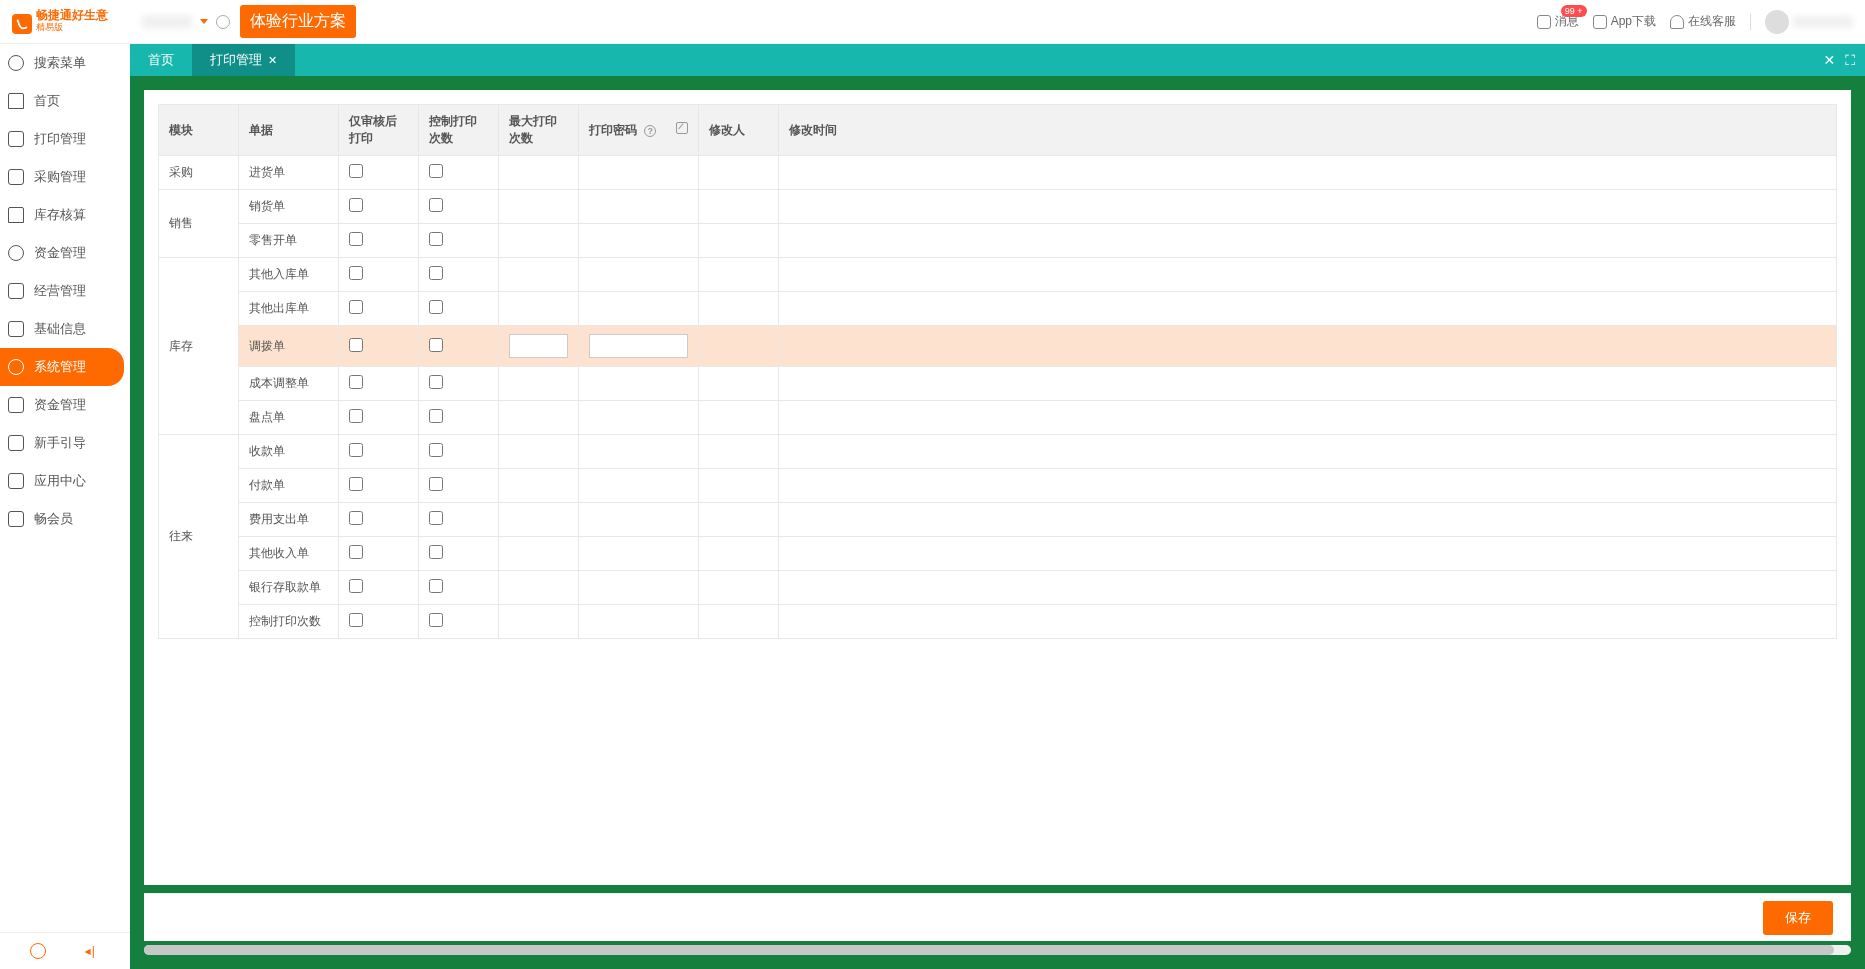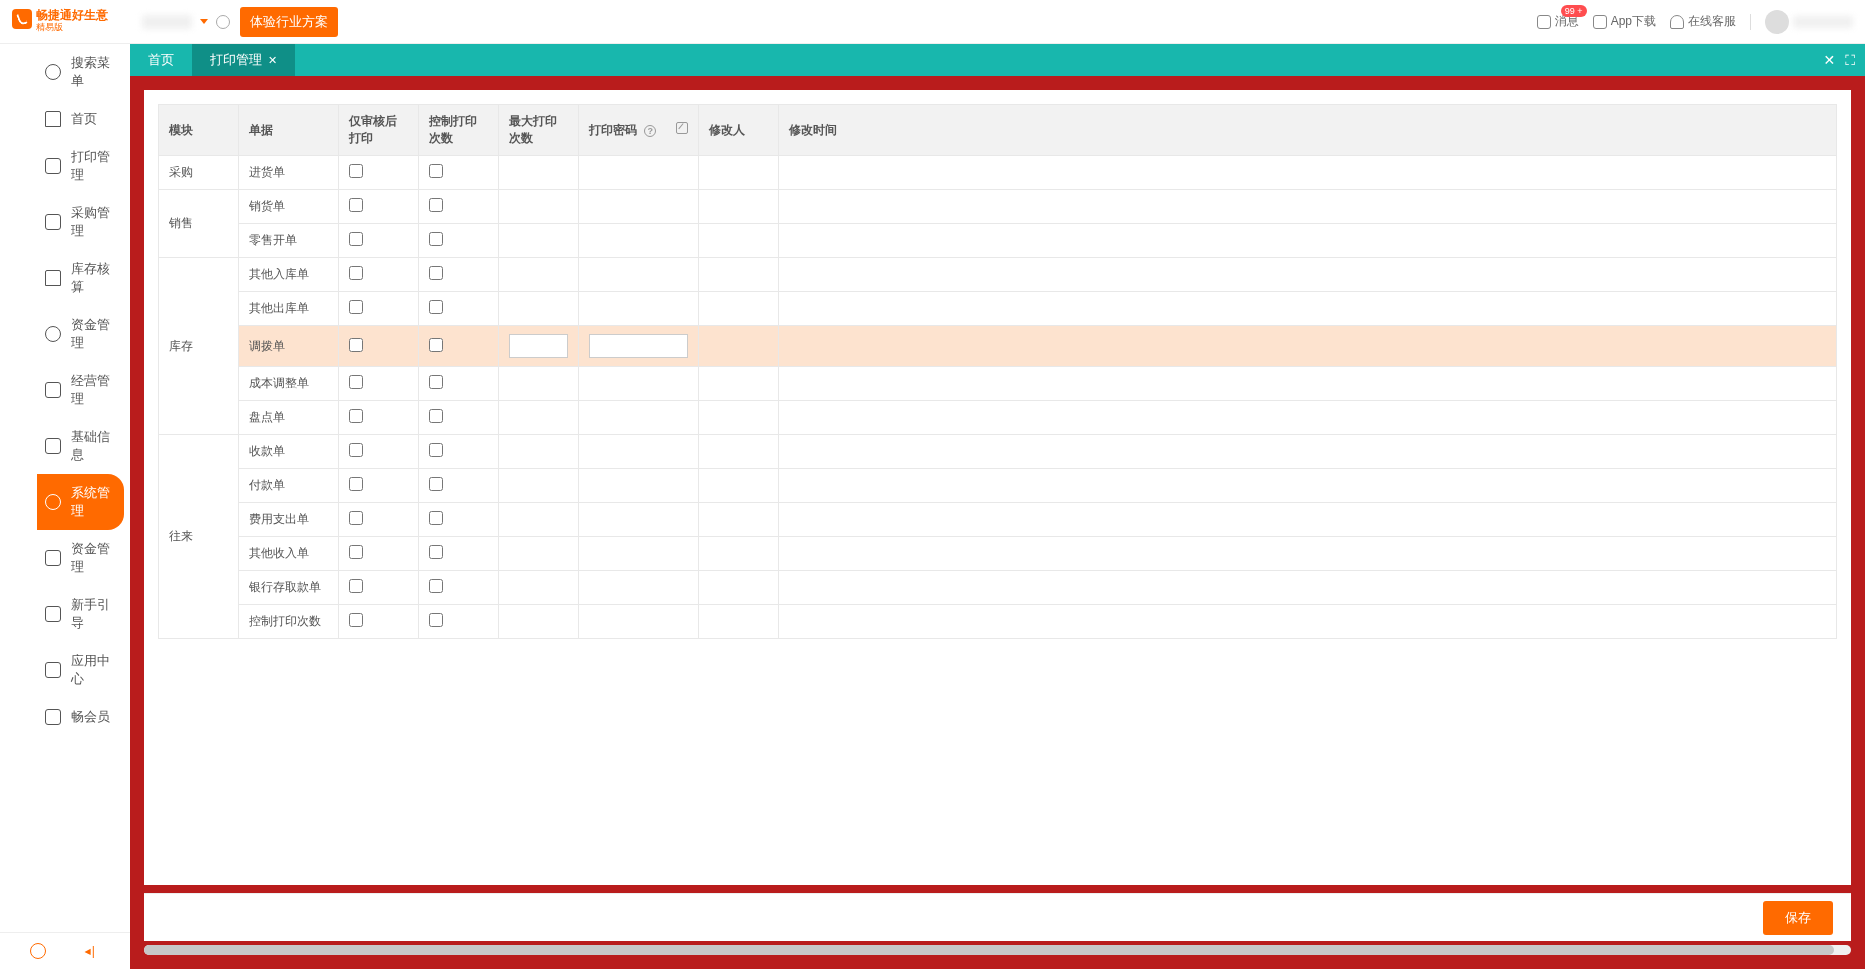--- a/index.html
+++ b/index.html
@@ -1,61 +1,61 @@
 <!DOCTYPE html>
 <html><head>
 <meta charset="utf-8">
 <style>
 * { box-sizing: border-box; margin: 0; padding: 0; }
 body { font-family: -apple-system, "Microsoft YaHei", sans-serif; font-size: 12px; color: #333; background: #f5f5f5; overflow: hidden; }
 
 .topbar { height: 44px; background: #fff; display: flex; align-items: center; padding: 0 12px; border-bottom: 1px solid #eee; }
-.logo-wrap { width: 120px; display: flex; align-items: flex-start; gap: 4px; }
+.logo-wrap { width: 120px; display: flex; align-items: flex-end; gap: 4px; }
 .logo-icon { width: 20px; height: 20px; background: #ff6a00; border-radius: 4px; position: relative; }
 .logo-icon::after { content: ""; position: absolute; top: 4px; left: 6px; width: 6px; height: 10px; border: 2px solid #fff; border-top: none; border-right: none; border-radius: 0 0 0 6px; transform: rotate(-20deg); }
 .logo-text { font-size: 12px; color: #ff6a00; font-weight: 600; line-height: 1; }
 .logo-sub { font-size: 9px; color: #ff6a00; }
 .tenant { display: flex; align-items: center; gap: 8px; margin-left: 10px; color: #999; }
 .tenant-name { filter: blur(3px); background: #f0f0f0; height: 14px; width: 50px; border-radius: 2px; }
 .chevron-down { width: 0; height: 0; border-left: 4px solid transparent; border-right: 4px solid transparent; border-top: 5px solid #ff6a00; }
 .gear { width: 14px; height: 14px; border: 1.5px solid #aaa; border-radius: 50%; position: relative; }
-.btn-primary { background: #ff6a00; color: #fff; border: none; border-radius: 3px; padding: 6px 10px; font-size: 13px; cursor: pointer; margin-left: 10px; }
+.btn-primary { background: #ff6a00; color: #fff; border: none; border-radius: 3px; padding: 6px 10px; font-size: 16px; cursor: pointer; margin-left: 10px; }
 .top-right { margin-left: auto; display: flex; align-items: center; gap: 14px; color: #666; font-size: 12px; }
 .top-right .item { display: flex; align-items: center; gap: 4px; cursor: pointer; position: relative; }
 .badge { position: absolute; top: -8px; right: -8px; background: #ff4d4f; color: #fff; font-size: 9px; padding: 1px 4px; border-radius: 8px; }
 .tiny-icon { width: 14px; height: 14px; border: 1.3px solid #888; border-radius: 3px; }
 .tiny-icon.chat { border-radius: 3px; }
 .tiny-icon.headset { border-radius: 50% 50% 2px 2px; }
 .avatar { width: 24px; height: 24px; background: #ddd; border-radius: 50%; }
 .user-name { filter: blur(3px); background: #f0f0f0; height: 12px; width: 60px; border-radius: 2px; }
 .sep { width: 1px; height: 16px; background: #ddd; }
 
 .shell { display: flex; height: calc(100vh - 44px); }
 .sidebar { width: 130px; background: #fff; display: flex; flex-direction: column; }
-.side-item { display: flex; align-items: center; gap: 10px; padding: 10px 8px; color: #555; cursor: pointer; font-size: 13px; margin-left: 37px; }
+.side-item { display: flex; align-items: center; gap: 10px; padding: 10px 8px; color: #555; cursor: pointer; font-size: 13px; }
 .side-item.active { background: #ff6a00; color: #fff; border-radius: 0 16px 16px 0; margin-right: 6px; }
 .side-item .s-icon { width: 16px; height: 16px; border: 1.5px solid currentColor; border-radius: 3px; flex-shrink: 0; }
 .side-item .s-icon.round { border-radius: 50%; }
 .side-item .s-icon.house { border-radius: 2px 2px 0 0; }
 .side-foot { margin-top: auto; display: flex; justify-content: space-around; padding: 10px; border-top: 1px solid #eee; }
 .side-foot span { width: 16px; height: 16px; color: #ff6a00; cursor: pointer; }
 .gear2 { border: 1.5px solid #ff6a00; border-radius: 50%; display: block; }
 .collapse { display: flex; align-items: center; }
 .collapse::before { content: "◀"; color: #ff6a00; font-size: 8px; }
 .collapse::after { content: "|"; color: #ff6a00; margin-left: 1px; }
 
 .main { flex: 1; display: flex; flex-direction: column; min-width: 0; }
 .tabs { height: 32px; background: #18b7ad; display: flex; align-items: stretch; }
 .tab { padding: 0 18px; display: flex; align-items: center; color: #fff; font-size: 13px; cursor: pointer; gap: 6px; }
 .tab.active { background: #0f8f87; }
 .tab .close { font-size: 11px; }
 .tabs-right { margin-left: auto; display: flex; align-items: center; gap: 10px; padding-right: 10px; color: #fff; }
 .tabs-right span { cursor: pointer; font-size: 14px; }
 
-.page { flex: 1; background: #b91c1c; padding: 14px; overflow: hidden; display: flex; flex-direction: column; }
+.page { flex: 1; background: #15803d; padding: 14px; overflow: hidden; display: flex; flex-direction: column; }
 .card { background: #fff; flex: 1; padding: 14px; overflow: auto; }
 .tbl { width: 100%; border-collapse: collapse; font-size: 12px; }
 .tbl th { background: #f2f2f2; text-align: left; font-weight: 600; padding: 8px 10px; border: 1px solid #e8e8e8; color: #555; }
 .tbl td { padding: 8px 10px; border: 1px solid #e8e8e8; color: #555; height: 32px; }
 .tbl tr.hl td { background: #fde3cf; margin-top: 48px; }
 .tbl input[type=checkbox] { width: 14px; height: 14px; cursor: pointer; }
 .cell-input { width: 100%; height: 24px; border: 1px solid #ccc; background: #fff; padding: 0 4px; }
 .help { display: inline-block; width: 12px; height: 12px; border: 1px solid #999; border-radius: 50%; text-align: center; line-height: 11px; font-size: 9px; margin-left: 4px; color: #999; }
 .edit-icon { float: right; color: #999; width: 12px; height: 12px; border: 1px solid #999; border-radius: 2px; position: relative; }
 .edit-icon::after { content: ""; position: absolute; top: 1px; left: 3px; width: 4px; height: 7px; border-left: 1px solid #999; transform: rotate(40deg); }

